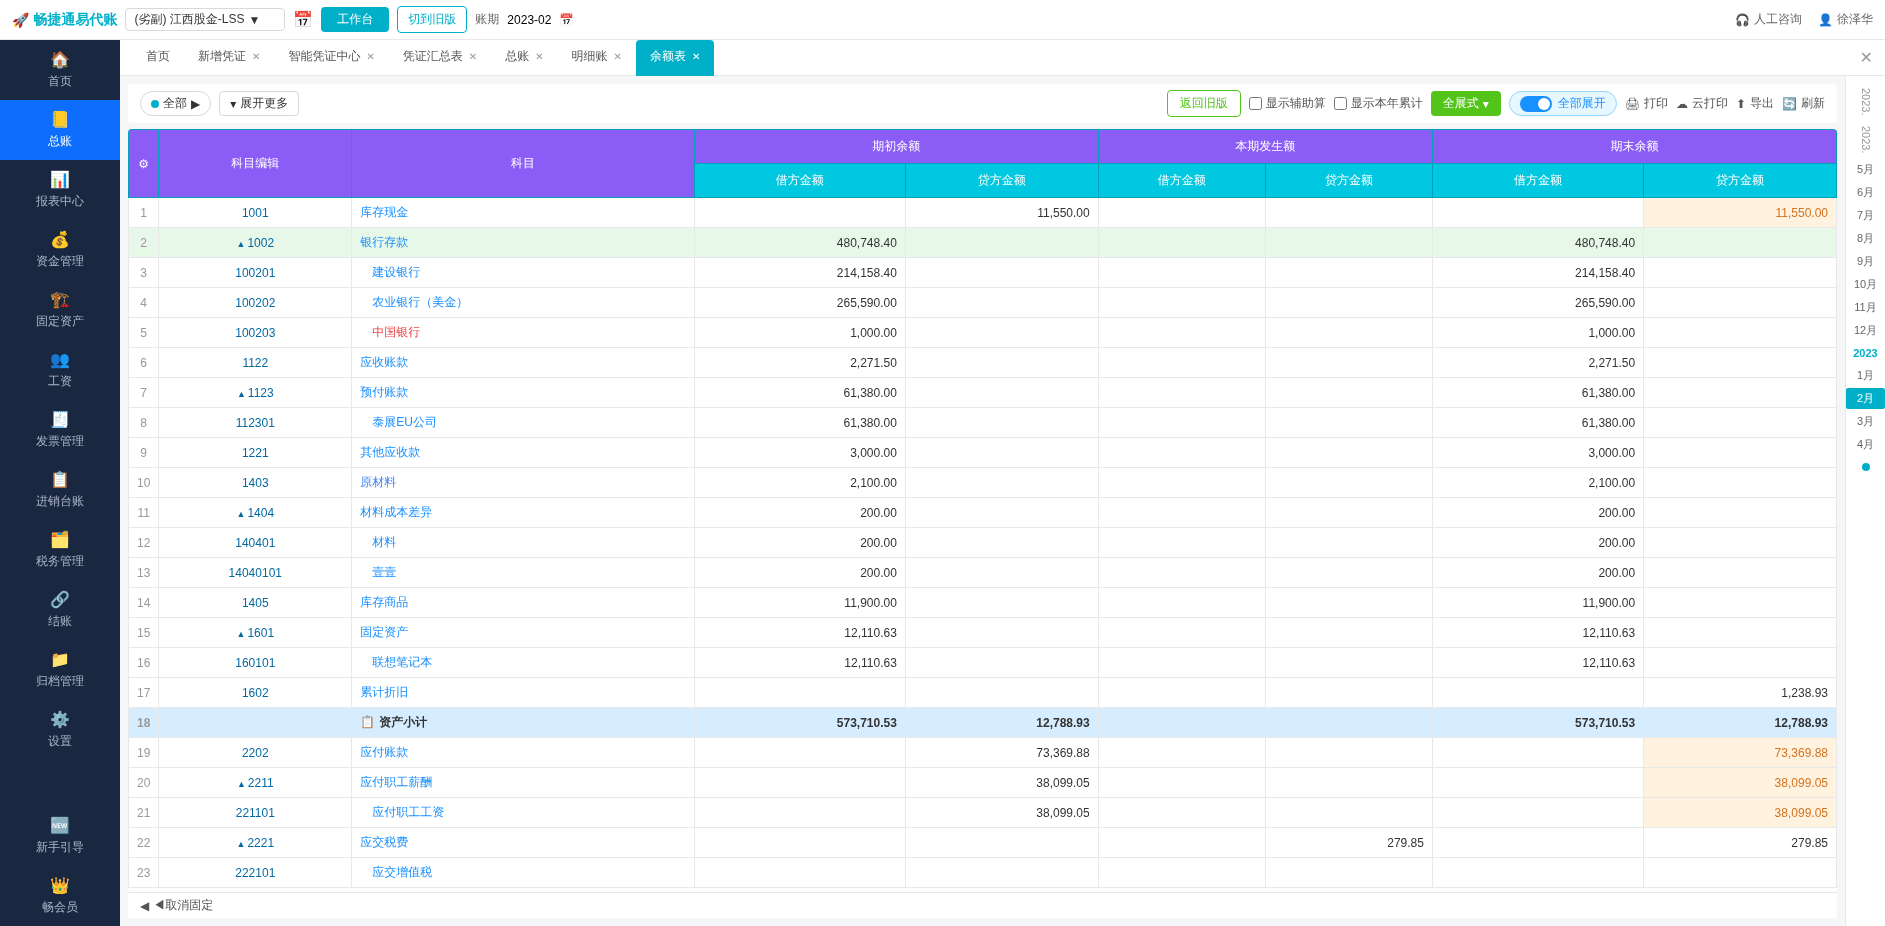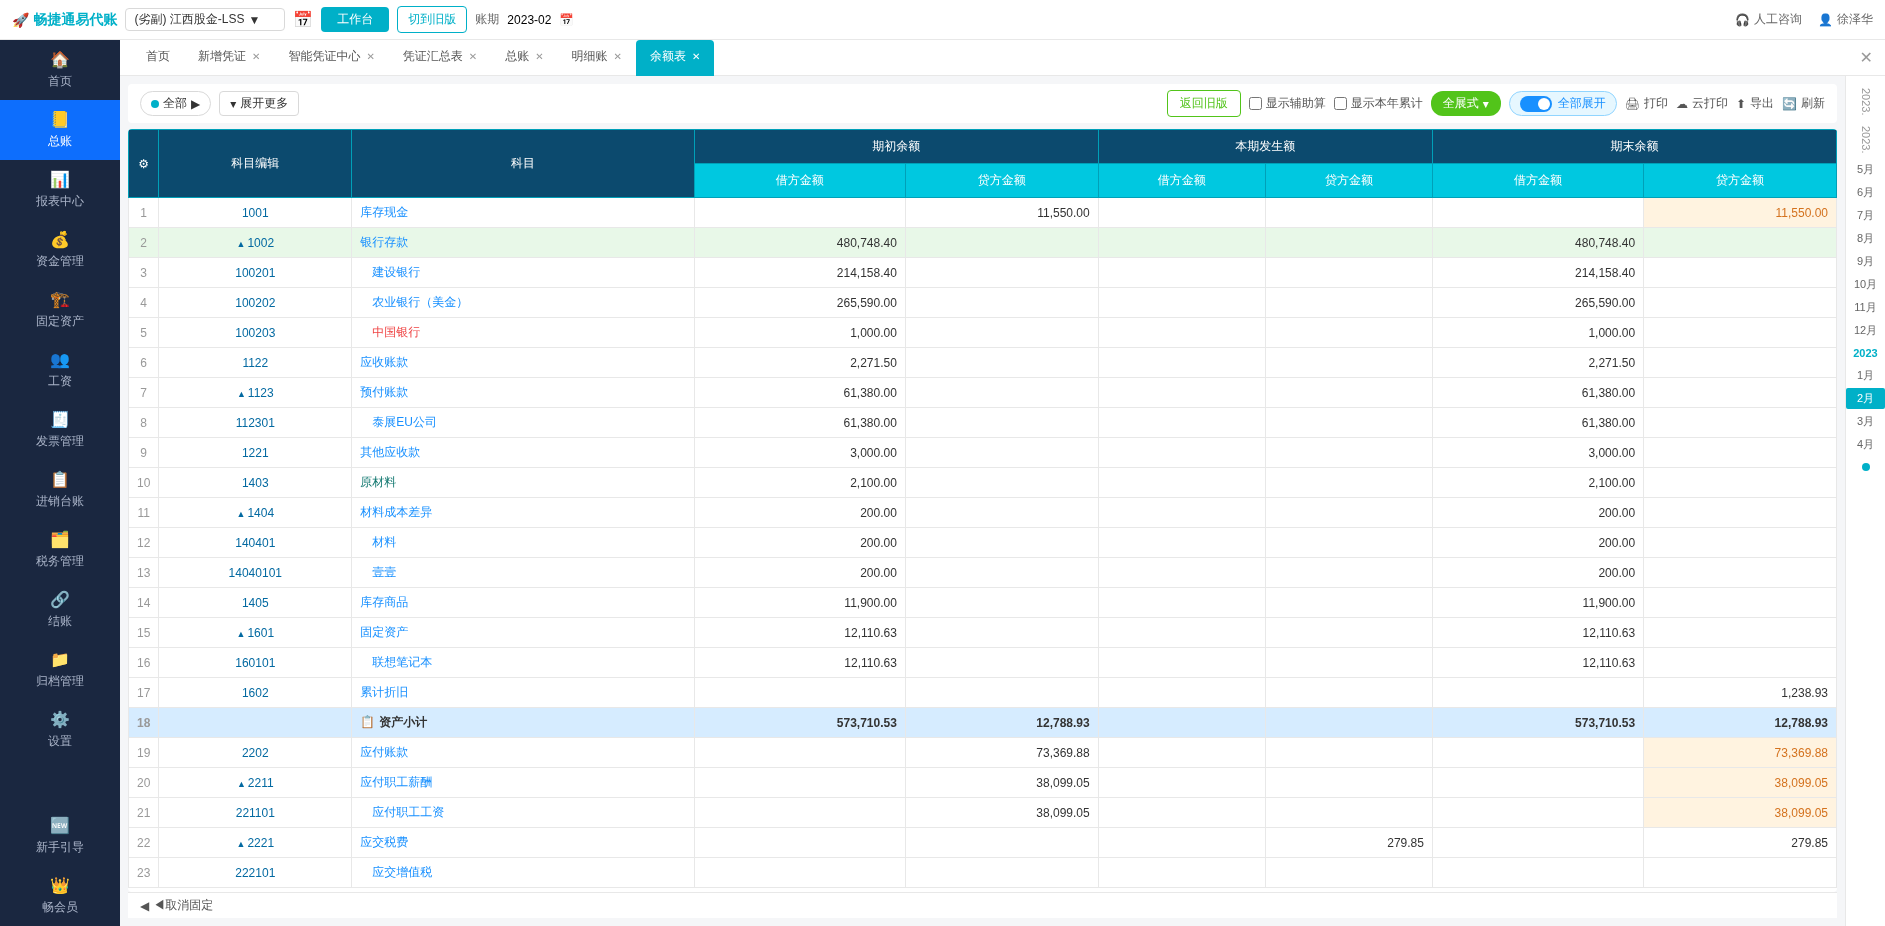--- a/index.html
+++ b/index.html
@@ -172,21 +172,21 @@
       border-radius: 4px;
       padding: 4px 12px;
       font-size: 12px;
       cursor: pointer;
     }
     .checkbox-item { display: flex; align-items: center; gap: 4px; font-size: 12px; color: #555; cursor: pointer; }
     .btn-full {
       background: #52c41a;
       color: #fff;
       border: none;
-      border-radius: 12px;
+      border-radius: 4px;
       padding: 4px 12px;
       font-size: 12px;
       cursor: pointer;
       display: flex;
       align-items: center;
       gap: 4px;
     }
     .toggle-btn {
       display: flex;
       align-items: center;
@@ -222,21 +222,21 @@
       gap: 4px;
       font-size: 12px;
       color: #555;
       cursor: pointer;
     }
     
     
     .table-wrapper { flex: 1; overflow: auto; background: #fff; border-radius: 4px; }
     table { width: 100%; border-collapse: collapse; }
     thead th {
-      background: #0c4a6e;
+      background: #8b5cf6;
       color: #fff;
       padding: 8px 6px;
       text-align: center;
       font-size: 12px;
       font-weight: normal;
       border: 1px solid #00a0b8;
       white-space: nowrap;
     }
     thead th.sub-header {
       background: #00c8e0;
@@ -597,21 +597,21 @@
     <td class="amount-cell">3,000.00</td>
     <td class="amount-cell"></td>
     <td class="amount-cell"></td>
     <td class="amount-cell"></td>
     <td class="amount-cell">3,000.00</td>
     <td class="amount-cell"></td>
   </tr>
                 <tr>
     <td class="row-num">10</td>
     <td class="code-cell">1403</td>
-    <td class="account-name" style="padding-left:8px;"><a href="#" style="color:#0f766e;text-decoration:none;">原材料</a></td>
+    <td class="account-name" style="padding-left:8px;"><a href="#" style="color:#3b82f6;text-decoration:none;">原材料</a></td>
     <td class="amount-cell">2,100.00</td>
     <td class="amount-cell"></td>
     <td class="amount-cell"></td>
     <td class="amount-cell"></td>
     <td class="amount-cell">2,100.00</td>
     <td class="amount-cell"></td>
   </tr>
                 <tr>
     <td class="row-num">11</td>
     <td class="code-cell"><span style="font-size:9px;margin-right:2px;">▲</span>1404</td>

